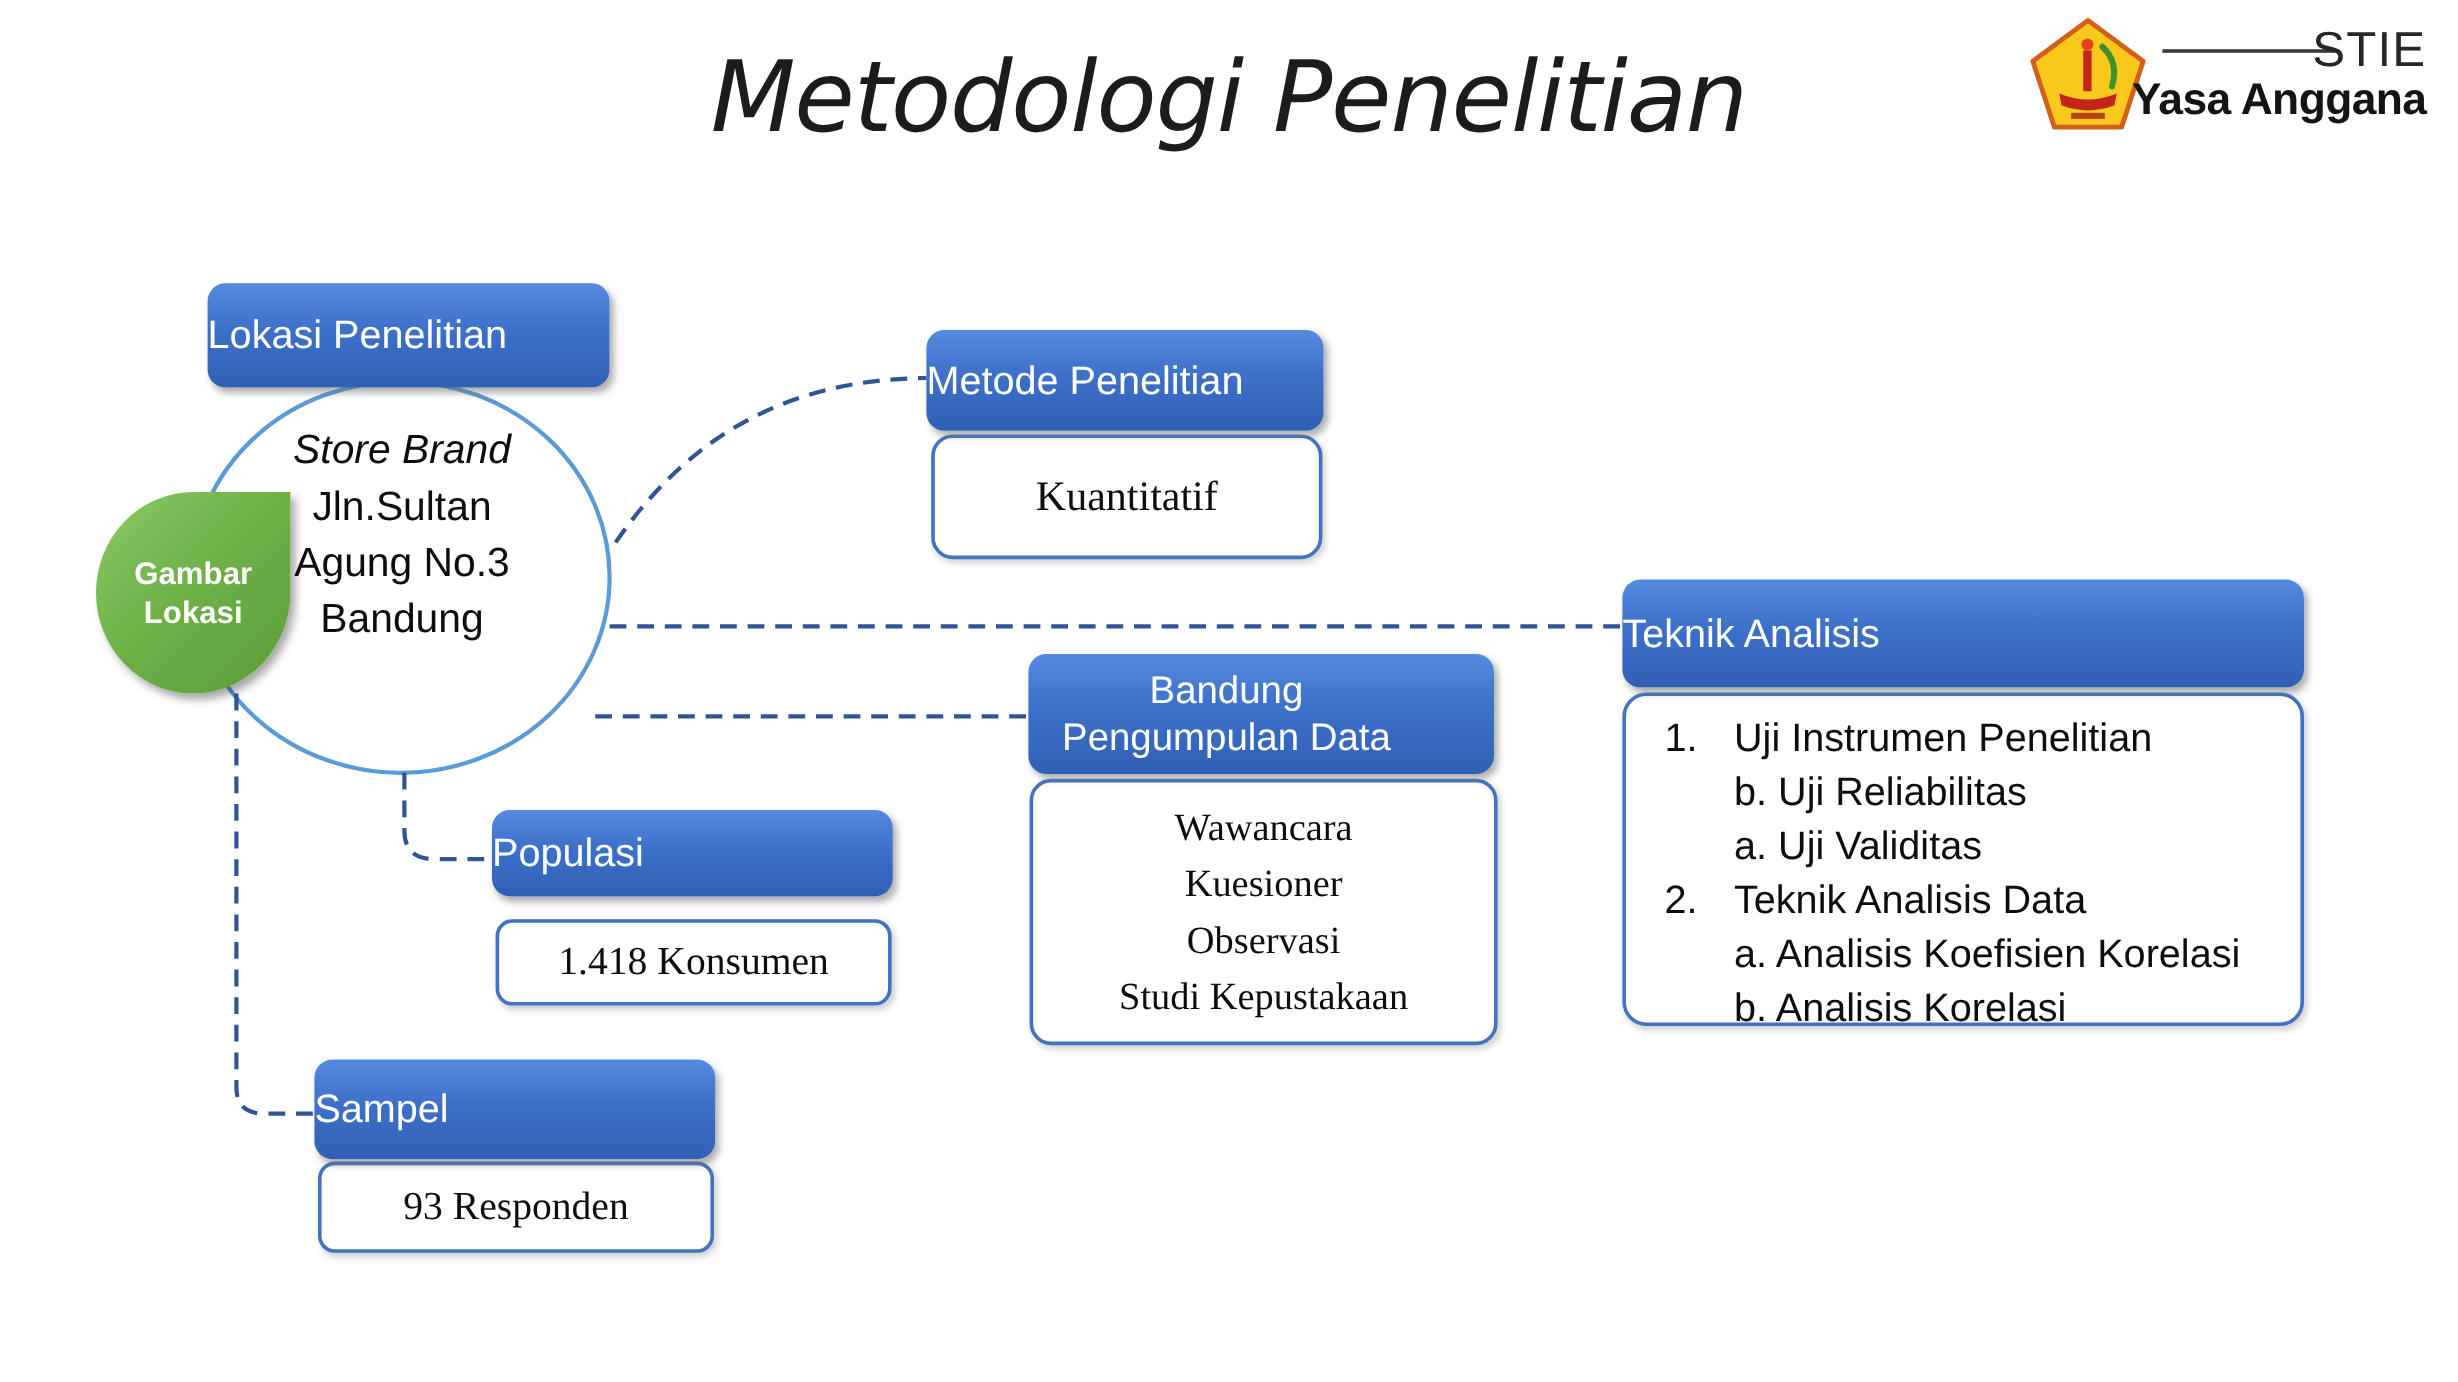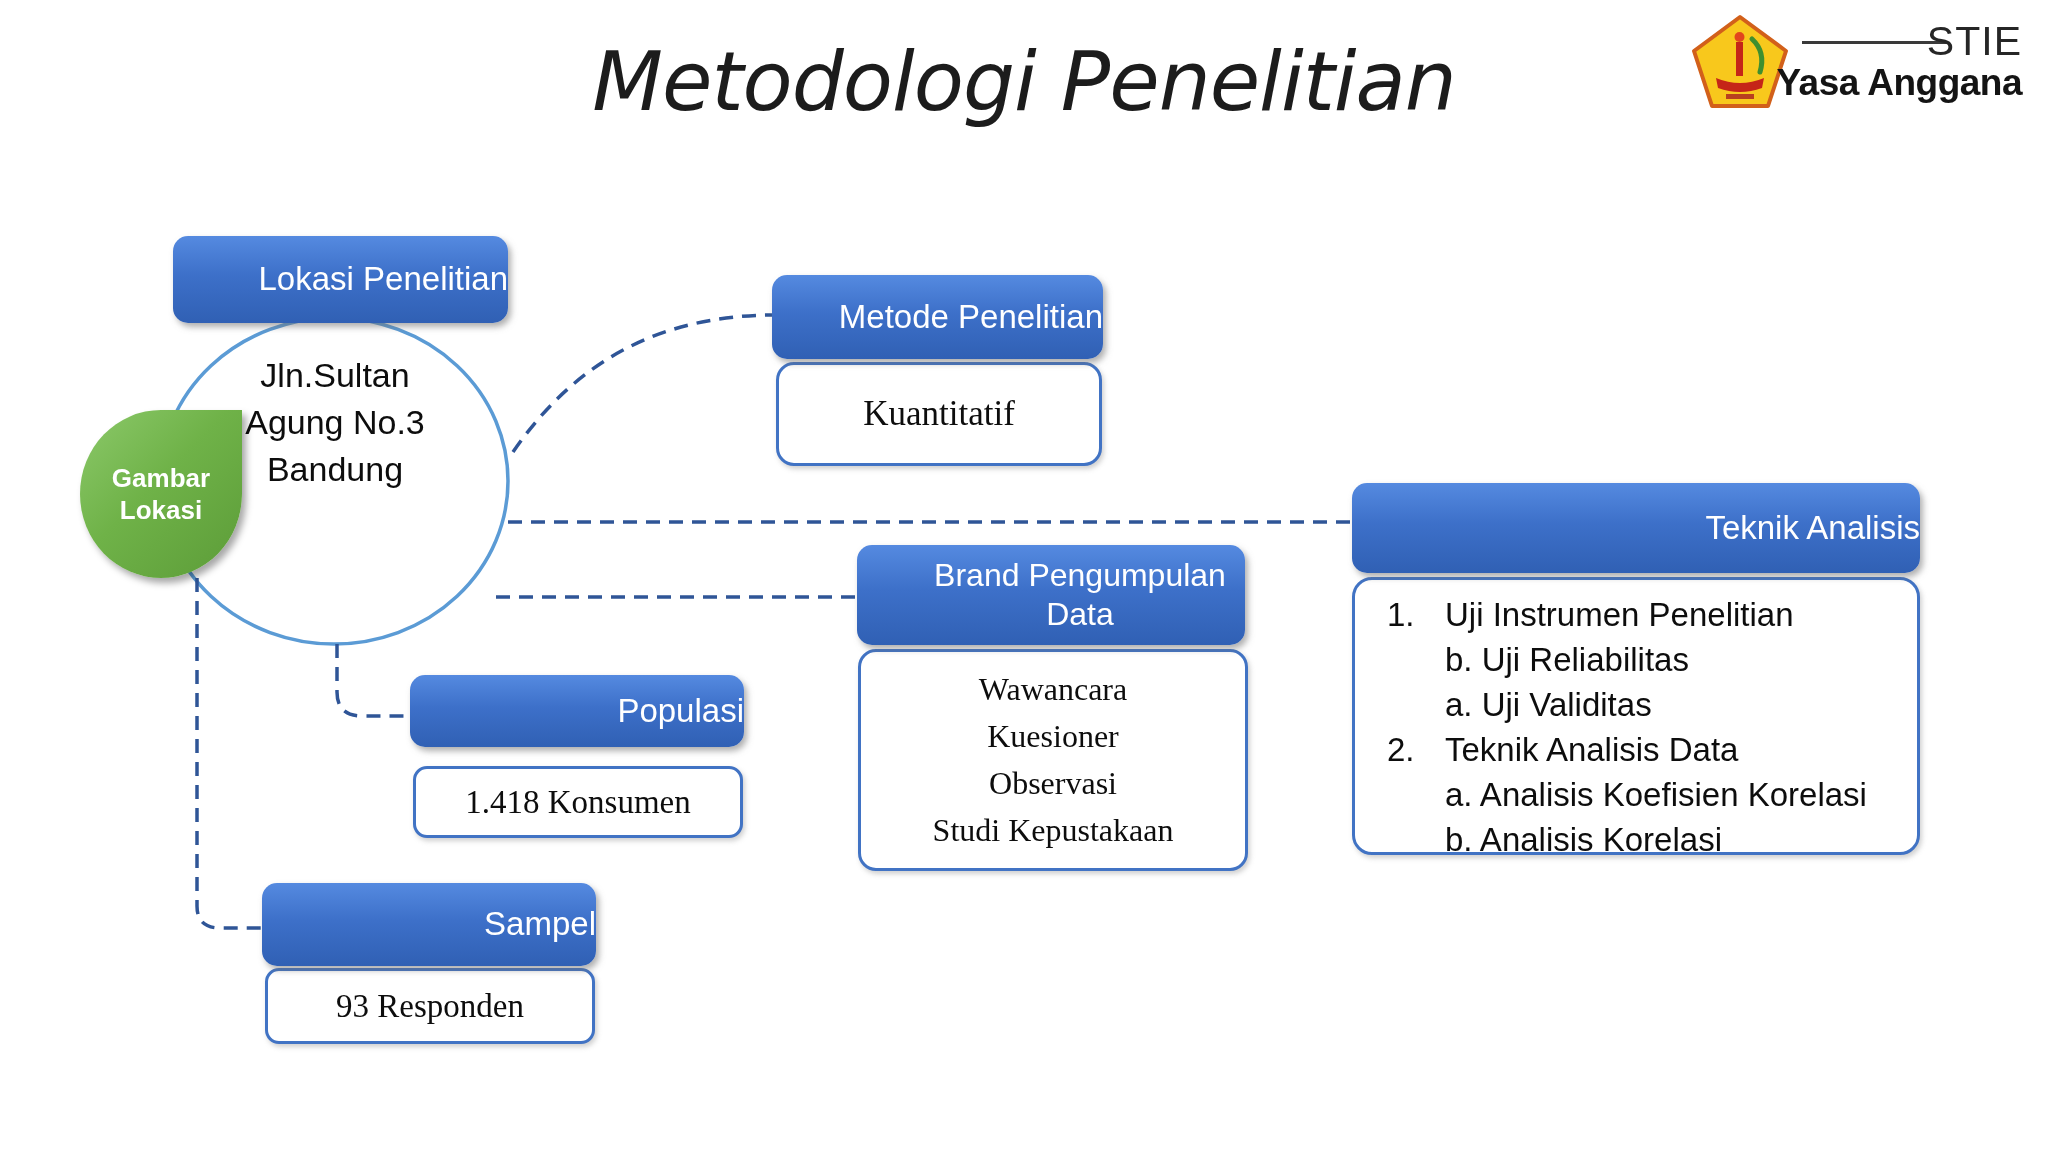--- a/index.html
+++ b/index.html
@@ -10,21 +10,21 @@
   .abs{position:absolute;}
   
   .slide-title{
     left:0;right:0;top:34px;text-align:center;
     font-family:"DejaVu Sans","Liberation Sans",sans-serif;
     font-weight:200;font-size:82px;color:#1c1c1c;letter-spacing:-1px;font-style:italic;
   }
   
   .hdr{
     background:linear-gradient(180deg,#558ae0 0%,#3d70c9 45%,#3060b4 100%);
-    border-radius:15px;color:#fff;display:flex;align-items:center;justify-content:flex-end;
+    border-radius:15px;color:#fff;display:flex;align-items:center;justify-content:flex-start;
     text-align:center;font-size:33px;line-height:1.22;
     box-shadow:3px 4px 6px rgba(110,110,110,.55);
     z-index:5;
   }
   
   .vbox{
     background:#fff;border:3px solid #4173c4;border-radius:18px;
     display:flex;align-items:center;justify-content:center;flex-direction:column;
     font-size:33px;color:#0d0d0d;text-align:center;
     box-shadow:2px 3px 5px rgba(150,150,150,.45);
@@ -94,39 +94,40 @@
   <div class="logo-line"></div>
   <div class="logo-stie">STIE</div>
   <div class="logo-name">Yasa Anggana</div>
 </div>
 
 <div class="abs hdr" style="left:173px;top:236px;width:335px;height:87px;">
   <span>Lokasi Penelitian</span>
 </div>
 
 <div class="abs circle-text">
+  <div class="it">Store Brand</div>
   <div>Jln.Sultan</div>
   <div>Agung No.3</div>
   <div>Bandung</div>
 </div>
 
 <div class="abs teardrop">
   <div>Gambar</div>
   <div>Lokasi</div>
 </div>
 
 <div class="abs hdr" style="left:772px;top:275px;width:331px;height:84px;">
   <span>Metode Penelitian</span>
 </div>
 <div class="abs vbox" style="left:776px;top:362px;width:320px;height:98px;font-size:35px;">
   <span>Kuantitatif</span>
 </div>
 
 <div class="abs hdr" style="left:857px;top:545px;width:388px;height:100px;font-size:32px;">
-  <span style="display:block;width:330px;">Brand Pengumpulan Data</span>
+  <span style="display:block;width:330px;">Bandung Pengumpulan Data</span>
 </div>
 <div class="abs vbox" style="left:858px;top:649px;width:384px;height:216px;line-height:47px;font-size:32px;">
   <div>Wawancara</div>
   <div>Kuesioner</div>
   <div>Observasi</div>
   <div>Studi Kepustakaan</div>
 </div>
 
 <div class="abs hdr" style="left:1352px;top:483px;width:568px;height:90px;">
   <span>Teknik Analisis</span>

